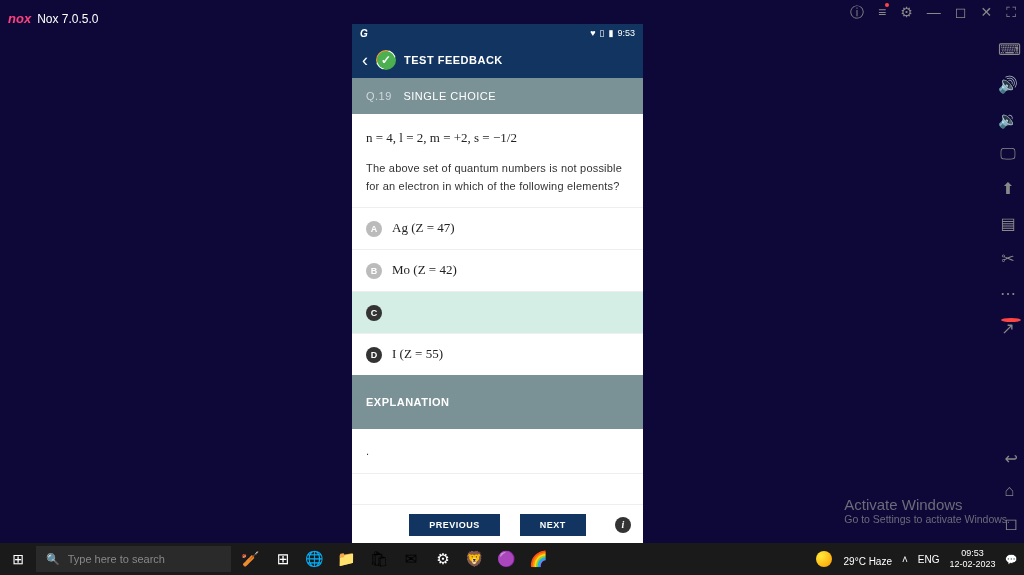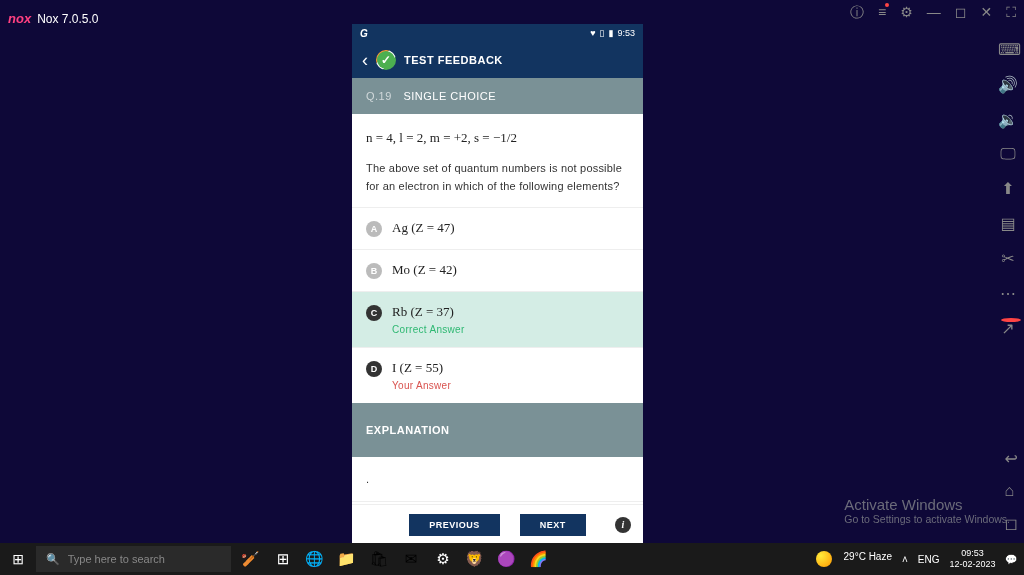--- a/index.html
+++ b/index.html
@@ -42,21 +42,21 @@
 .info-icon{position:absolute;right:12px;width:16px;height:16px;background:#333;color:#fff;border-radius:50%;display:flex;align-items:center;justify-content:center;font-size:10px;font-weight:bold;font-style:italic;font-family:serif}
 .activate{position:absolute;right:14px;bottom:50px;text-align:left;color:#6b6b7a}
 .activate-title{font-size:15px}
 .activate-sub{font-size:10.5px;margin-top:0}
 .taskbar{position:absolute;bottom:0;left:0;right:0;height:32px;background:#1a1a1a;display:flex;align-items:center}
 .start{width:36px;height:32px;display:flex;align-items:center;justify-content:center;color:#fff;font-size:14px}
 .search-box{height:26px;width:195px;background:#2a2a2a;display:flex;align-items:center;padding:0 10px;gap:8px;color:#888;font-size:11px;margin-left:0}
 .task-icons{display:flex;align-items:center;gap:4px;margin-left:6px}
 .task-icon{width:28px;height:28px;display:flex;align-items:center;justify-content:center;font-size:15px;cursor:pointer}
 .tray{position:absolute;right:6px;display:flex;align-items:center;gap:10px;color:#fff;font-size:10px}
-.weather{display:flex;align-items:flex-start;gap:12px}
+.weather{display:flex;align-items:flex-end;gap:12px}
 .weather-icon{width:16px;height:16px;background:radial-gradient(circle at 30% 30%,#ffeb3b,#ff9800);border-radius:50%}
 .clock{text-align:center;line-height:1.2;font-size:9px}
 .side-bottom{position:absolute;right:6px;bottom:42px;display:flex;flex-direction:column;gap:14px;color:#888}
 .side-bottom span{font-size:16px;cursor:pointer}
 .cricket{width:28px;height:28px;display:flex;align-items:center;justify-content:center}
 </style>
 </head>
 <body>
 
 <div class="titlebar">
@@ -122,30 +122,25 @@
       </div>
     </div>
     <div class="option">
       <span class="opt-badge">B</span>
       <div class="opt-content">
         <div class="opt-text">Mo (Z = 42)</div>
       </div>
     </div>
     <div class="option correct">
       <span class="opt-badge sel">C</span>
-      <div class="opt-content">
-        <div class="opt-text">Rb (Z = 37)</div>
-        <div class="opt-tag correct-tag">Correct Answer</div>
-      </div>
     </div>
     <div class="option">
       <span class="opt-badge sel">D</span>
       <div class="opt-content">
         <div class="opt-text">I (Z = 55)</div>
-        <div class="opt-tag your-tag">Your Answer</div>
       </div>
     </div>
   </div>
   <div class="exp-header">EXPLANATION</div>
   <div class="exp-body">.</div>
   <div class="bottom-nav">
     <button class="nav-btn">PREVIOUS</button>
     <button class="nav-btn">NEXT</button>
     <span class="info-icon">i</span>
   </div>

